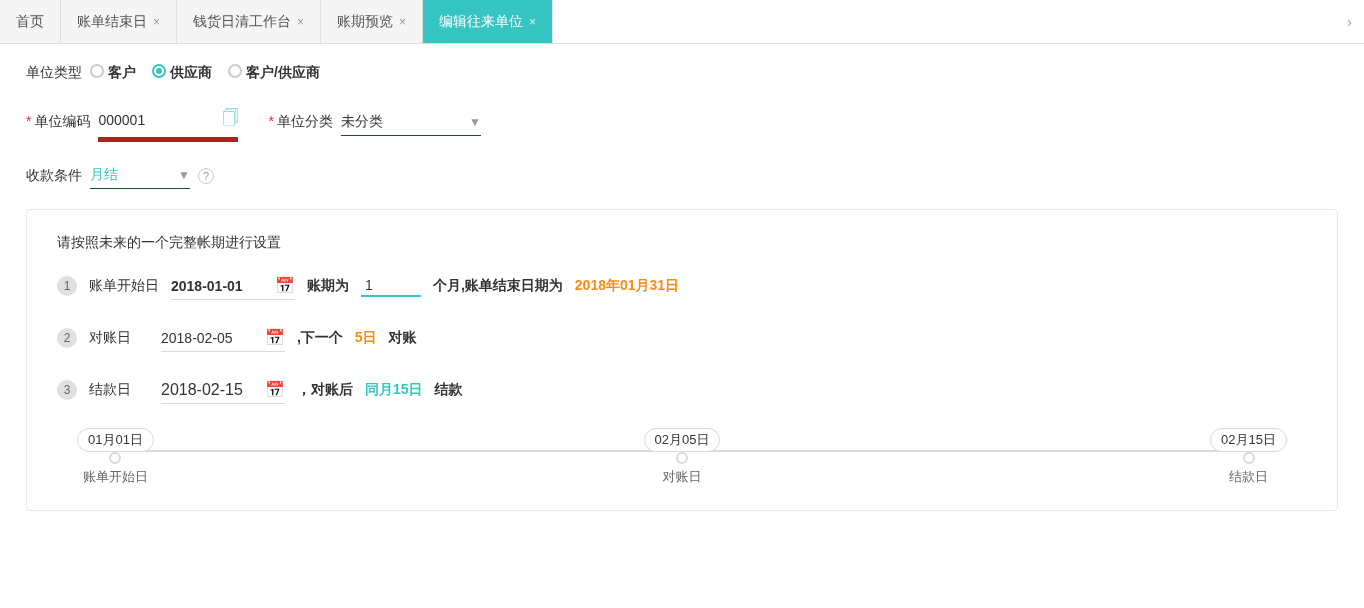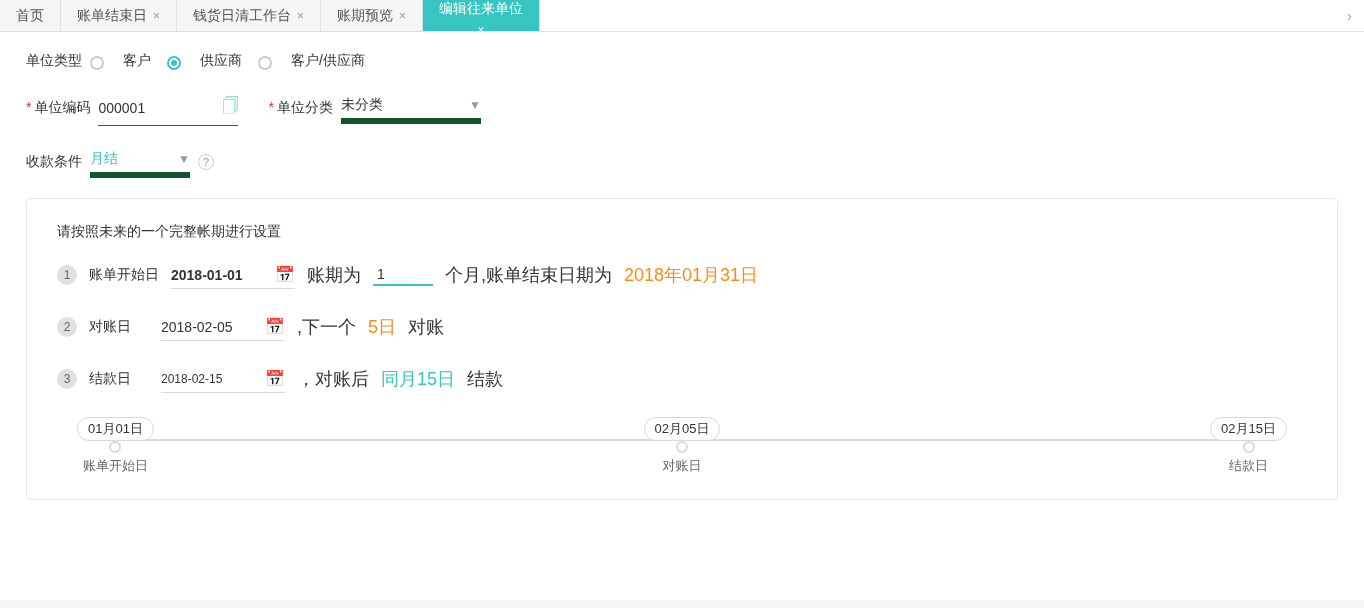--- a/index.html
+++ b/index.html
@@ -4,39 +4,38 @@
   <style>
     * { box-sizing: border-box; margin: 0; padding: 0; }
     body { font-family: 'Microsoft YaHei', Arial, sans-serif; font-size: 14px; color: #333; background: #f5f5f5; }
 
     
     .tabs-bar {
       display: flex;
       background: #fff;
       border-bottom: 1px solid #e0e0e0;
       align-items: stretch;
-      height: 32px;
+      height: 44px;
     }
     .tab-item {
       display: flex;
       align-items: center;
       padding: 0 16px;
       cursor: pointer;
       font-size: 14px;
       color: #555;
       border-right: 1px solid #e0e0e0;
       gap: 6px;
       white-space: nowrap;
       background: #f5f5f5;
     }
     .tab-item:first-child { border-left: none; }
     .tab-item.active {
       background: #36c5c1;
       color: #fff;
-      flex-direction: column;
     }
     .tab-close {
       font-size: 12px;
       color: #999;
       line-height: 1;
       cursor: pointer;
     }
     .tab-item.active .tab-close { color: rgba(255,255,255,0.8); }
     .tabs-expand {
       margin-left: auto;
@@ -77,23 +76,24 @@
     }
 
     
     .radio-group {
       display: flex;
       align-items: center;
       gap: 16px;
     }
     .radio-item {
       display: flex;
-      align-items: flex-end;
-      gap: 19px;
-      cursor: pointer;
+      align-items: flex-start;
+      gap: 4px;
+      cursor: pointer;
+      font-weight: bold;
     }
     .radio-circle {
       width: 14px;
       height: 14px;
       border-radius: 50%;
       border: 2px solid #ccc;
       display: flex;
       align-items: center;
       justify-content: center;
     }
@@ -116,42 +116,42 @@
       font-size: 14px;
       outline: none;
       color: #333;
       background: transparent;
       min-width: 120px;
     }
 
     .input-with-icon {
       display: flex;
       align-items: center;
-      border-bottom: 1px solid #b91c1c;
+      border-bottom: 5px solid #b91c1c;
       padding: 4px 0;
       gap: 4px;
     }
     .input-with-icon input {
       border: none;
       outline: none;
       font-size: 14px;
       color: #333;
       background: transparent;
       width: 130px;
     }
     .calendar-icon {
       color: #36c5c1;
       cursor: pointer;
       font-size: 16px;
     }
 
     .select-wrapper {
       display: flex;
       align-items: center;
-      border-bottom: 6px solid #14532d;
+      border-bottom: 1px solid #14532d;
       padding: 4px 0;
       min-width: 140px;
       cursor: pointer;
     }
     .select-value {
       flex: 1;
       font-size: 14px;
     }
     .select-value.highlighted { color: #36c5c1; }
     .chevron-down { color: #999; font-size: 12px; margin-left: 4px; }
@@ -201,21 +201,22 @@
       color: #666;
       flex-shrink: 0;
     }
     .row-label {
       white-space: nowrap;
       color: #333;
       min-width: 60px;
     }
     .row-desc {
       color: #333;
-      font-size: 18px;
+      font-size: 14px;
+      font-weight: bold;
     }
     .highlight-orange { color: #fa8c16; }
     .highlight-cyan { color: #36c5c1; }
     .period-input {
       border: none;
       border-bottom: 2px solid #36c5c1;
       outline: none;
       font-size: 14px;
       width: 60px;
       text-align: left;
@@ -373,21 +374,21 @@
       </div>
       <span class="row-desc">,下一个</span>
       <span class="row-desc highlight-orange">5日</span>
       <span class="row-desc">对账</span>
     </div>
 
     <div class="setting-row">
       <div class="row-num">3</div>
       <span class="row-label">结款日</span>
       <div class="input-with-icon" style="border-bottom:1px solid #d9d9d9;">
-        <input type="text" value="2018-02-15" style="border: none; outline: none; font-size: 12px; width: 100px;">
+        <input type="text" value="2018-02-15" style="border: none; outline: none; font-size: 16px; width: 100px;">
         <span class="calendar-icon">📅</span>
       </div>
       <span class="row-desc">，对账后</span>
       <span class="row-desc highlight-cyan">同月15日</span>
       <span class="row-desc">结款</span>
     </div>
 
 
     <div style="position:relative; padding: 0 20px;">
       <div class="timeline-line"></div>

